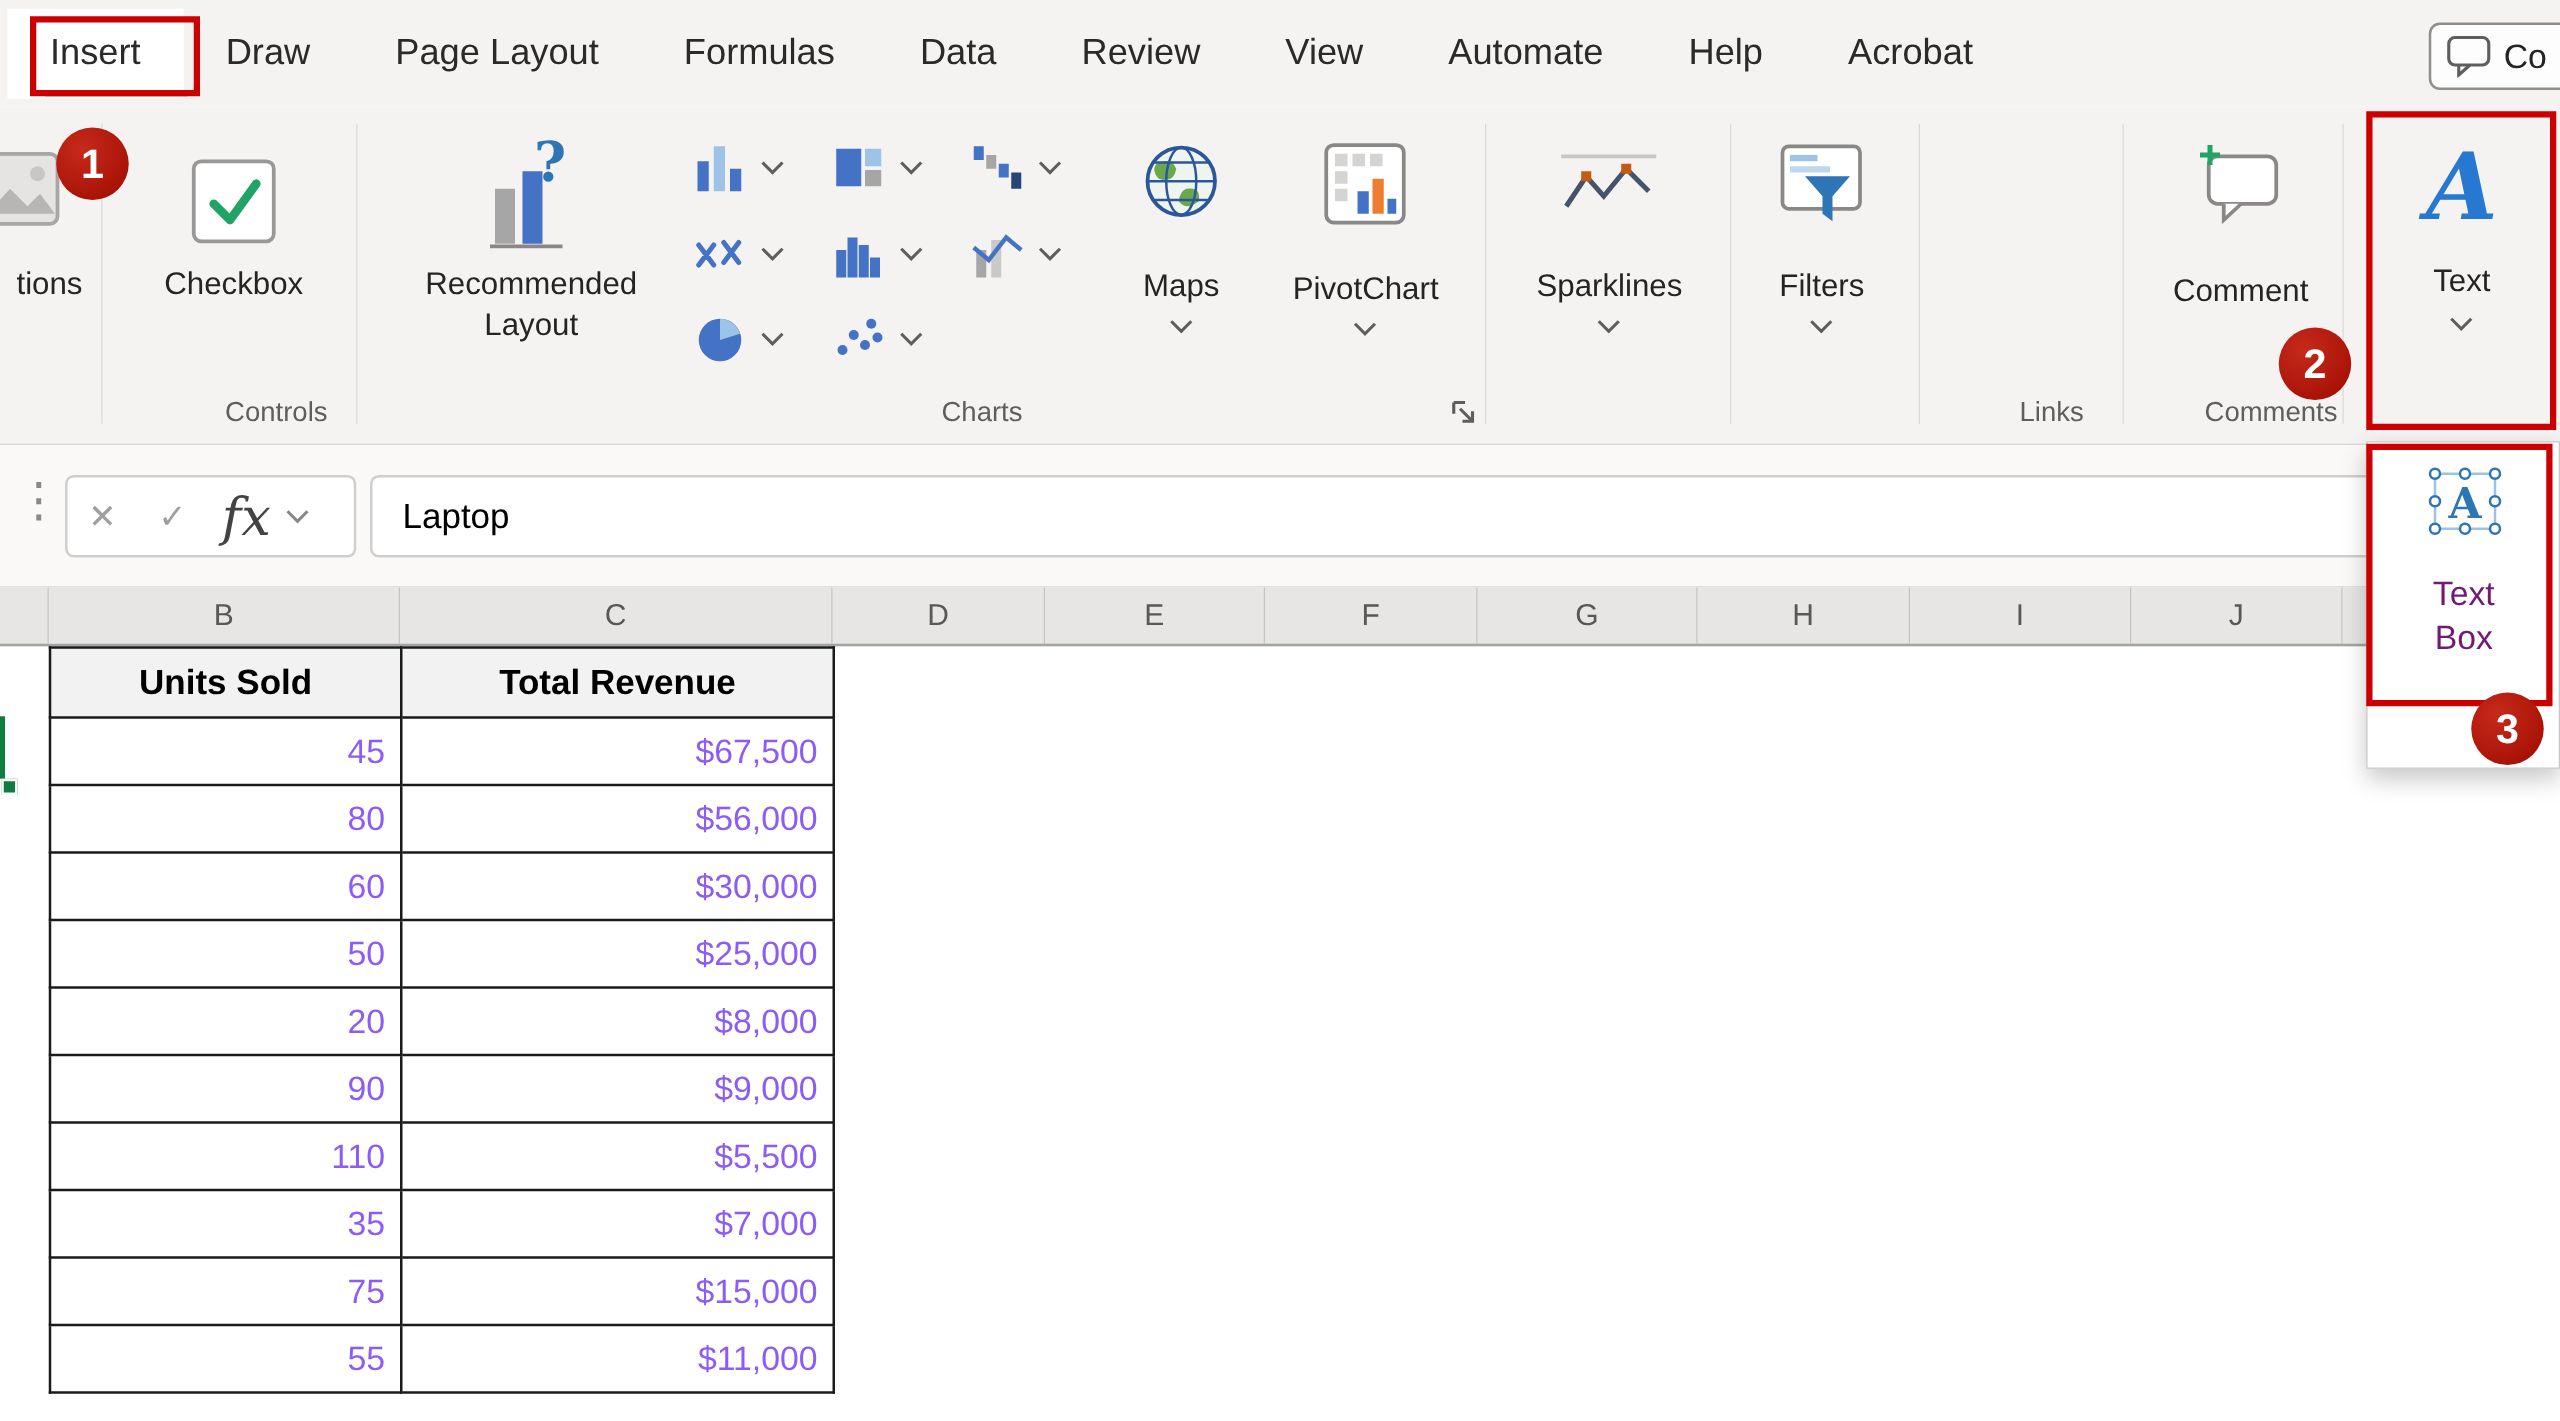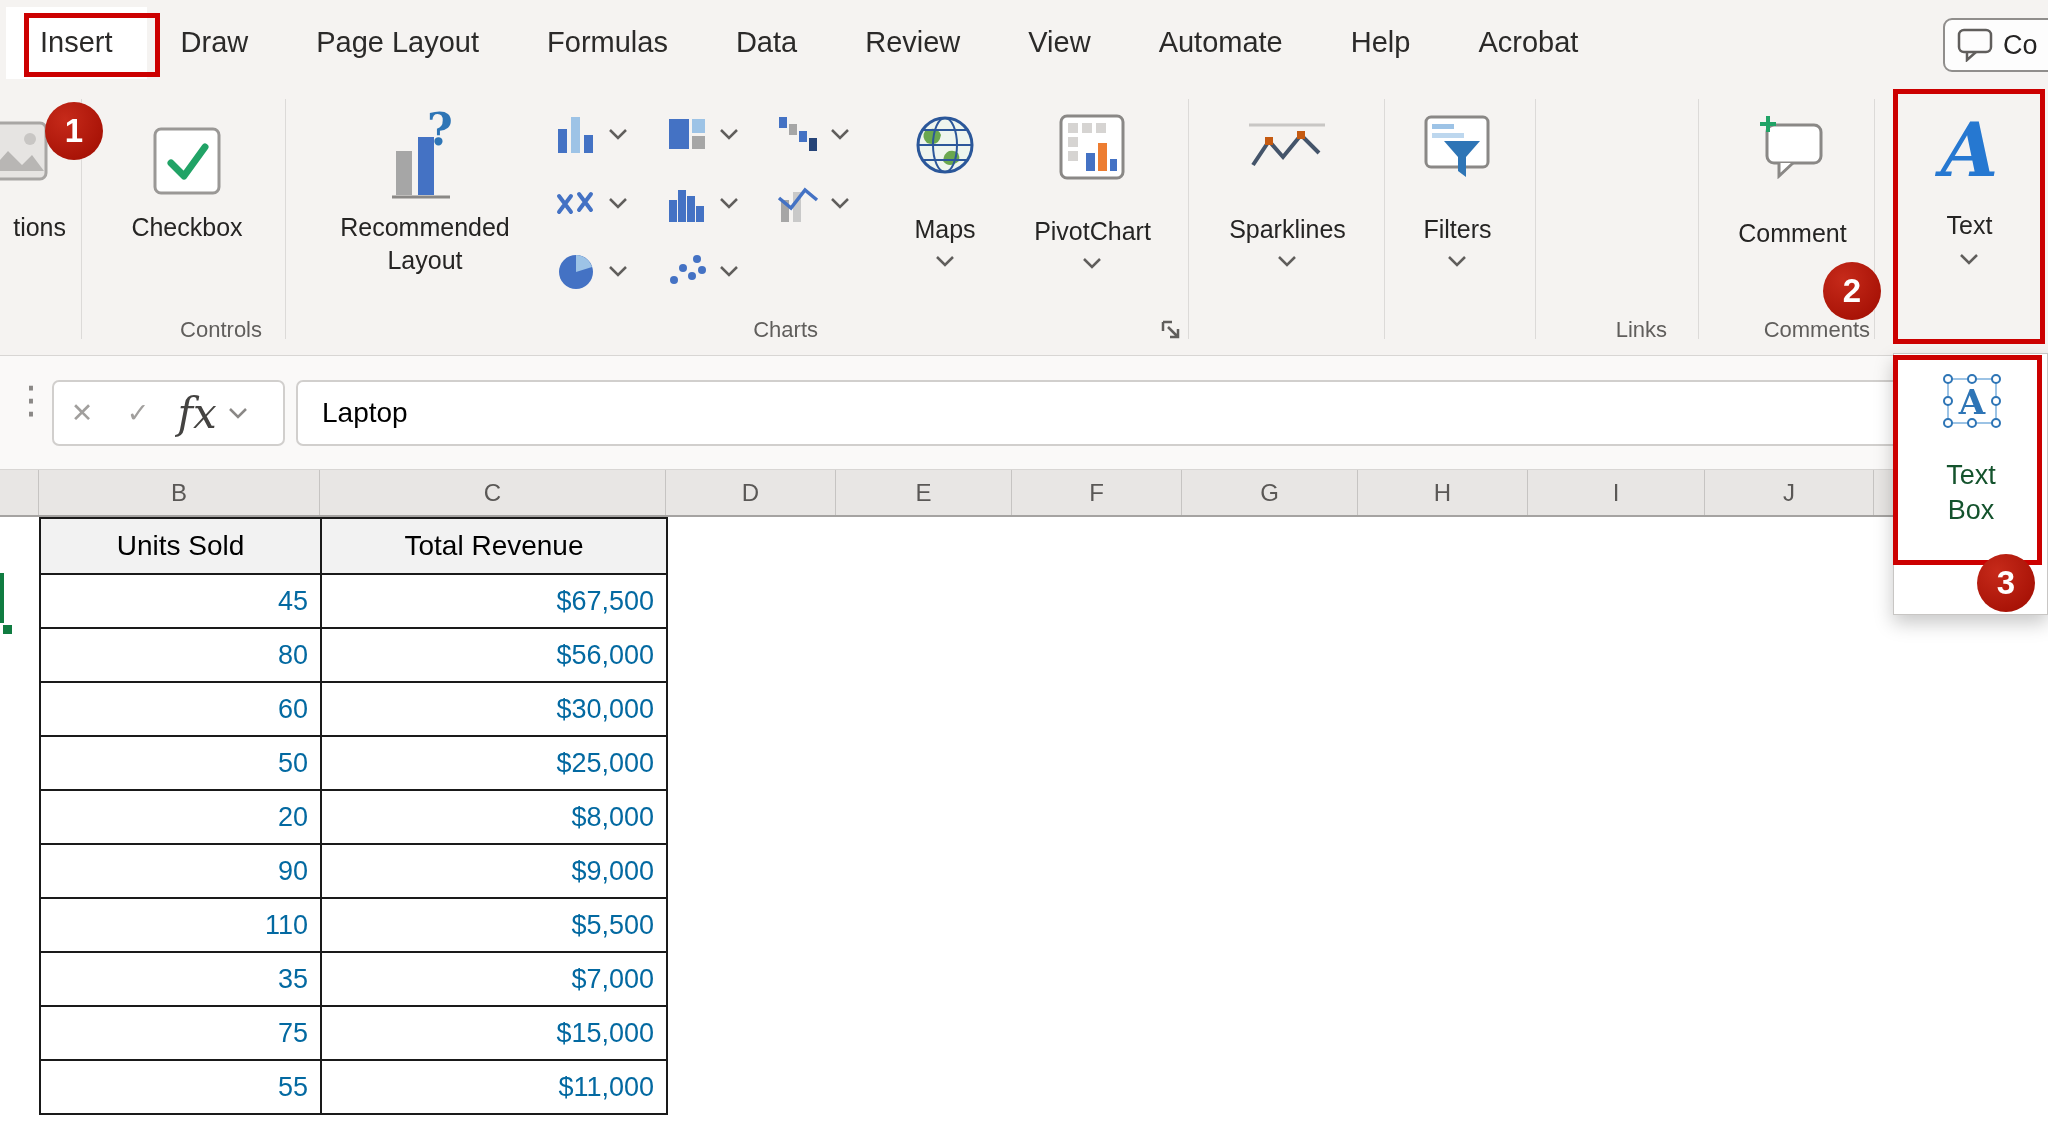--- a/index.html
+++ b/index.html
@@ -49,35 +49,35 @@
 
   
   .colheads { position:absolute; left:0; top:470px; width:2048px; height:47px; display:flex;
               background:#e8e6e4; border-bottom:2px solid #a5a3a1; }
   .ch { height:100%; border-right:1px solid #c6c4c2; font-size:24px; color:#5a5856;
         display:flex; align-items:center; justify-content:center; }
 
   
   .data-table { position:absolute; left:39px; top:517px; border-collapse:collapse; background:#fff; }
   .data-table th { width:281px; height:56px; border:2px solid #1a1a1a; background:#f2f2f2;
-                   font-size:28px; font-weight:normal; text-align:center; padding:0; color:#000; }
+                   font-size:28px; font-weight:bold; text-align:center; padding:0; color:#000; }
   .data-table th.c2 { width:346px; }
   .data-table td { height:54px; border:2px solid #1a1a1a; background:#fff; font-size:27px;
-                   text-align:right; padding:0 12px 0 0; color:#0369a1; }
+                   text-align:right; padding:0 12px 0 0; color:#8b5cf6; }
 
   .sel-border { position:absolute; left:0; top:573px; width:4px; height:50px; background:#107c41; z-index:8; }
   .fill-handle { position:absolute; left:1px; top:623px; width:13px; height:13px; background:#107c41;
                  border:2px solid #fff; z-index:8; }
 
   
   .panel { position:absolute; left:1893px; top:353px; width:155px; height:262px; background:#fff;
            border:1px solid #c8c6c4; box-shadow:0 8px 18px rgba(0,0,0,.22); z-index:40; }
   .tb-item { position:absolute; left:0; top:0; width:100%; height:212px; }
   .tb-label { position:absolute; left:35px; top:104px; width:84px; text-align:center;
-              font-size:27px; line-height:35px; color:#14532d; }
+              font-size:27px; line-height:35px; color:#701a75; }
 
   
   .red-frame { position:absolute; border:5px solid #cc0000; z-index:45; }
   .num-circle { position:absolute; width:58px; height:58px; border-radius:50%;
                 background:radial-gradient(circle at 35% 30%, #c62a1a, #9e0b00);
                 color:#fff; font-size:33px; font-weight:bold;
                 display:flex; align-items:center; justify-content:center; z-index:60; }
 </style>
 </head>
 <body>

